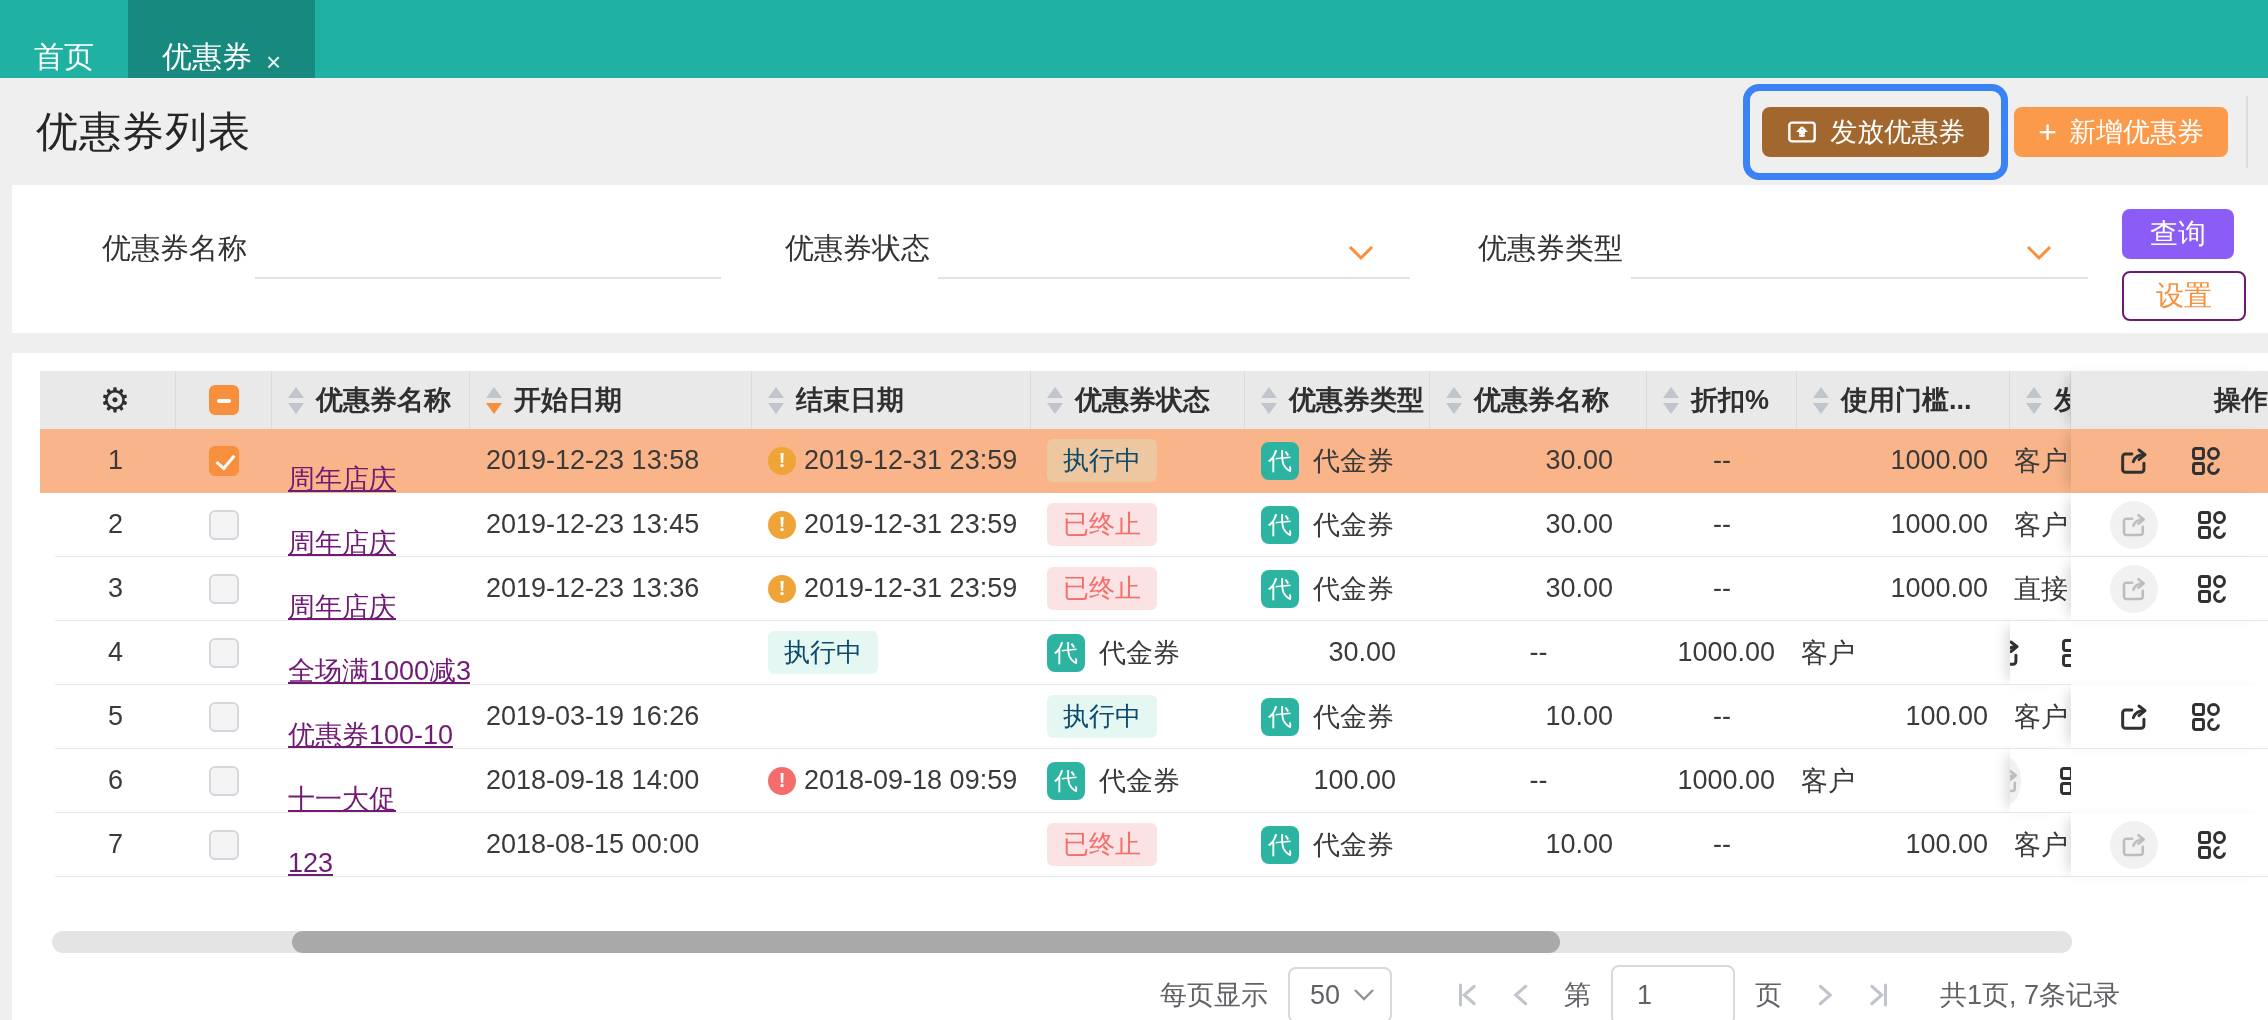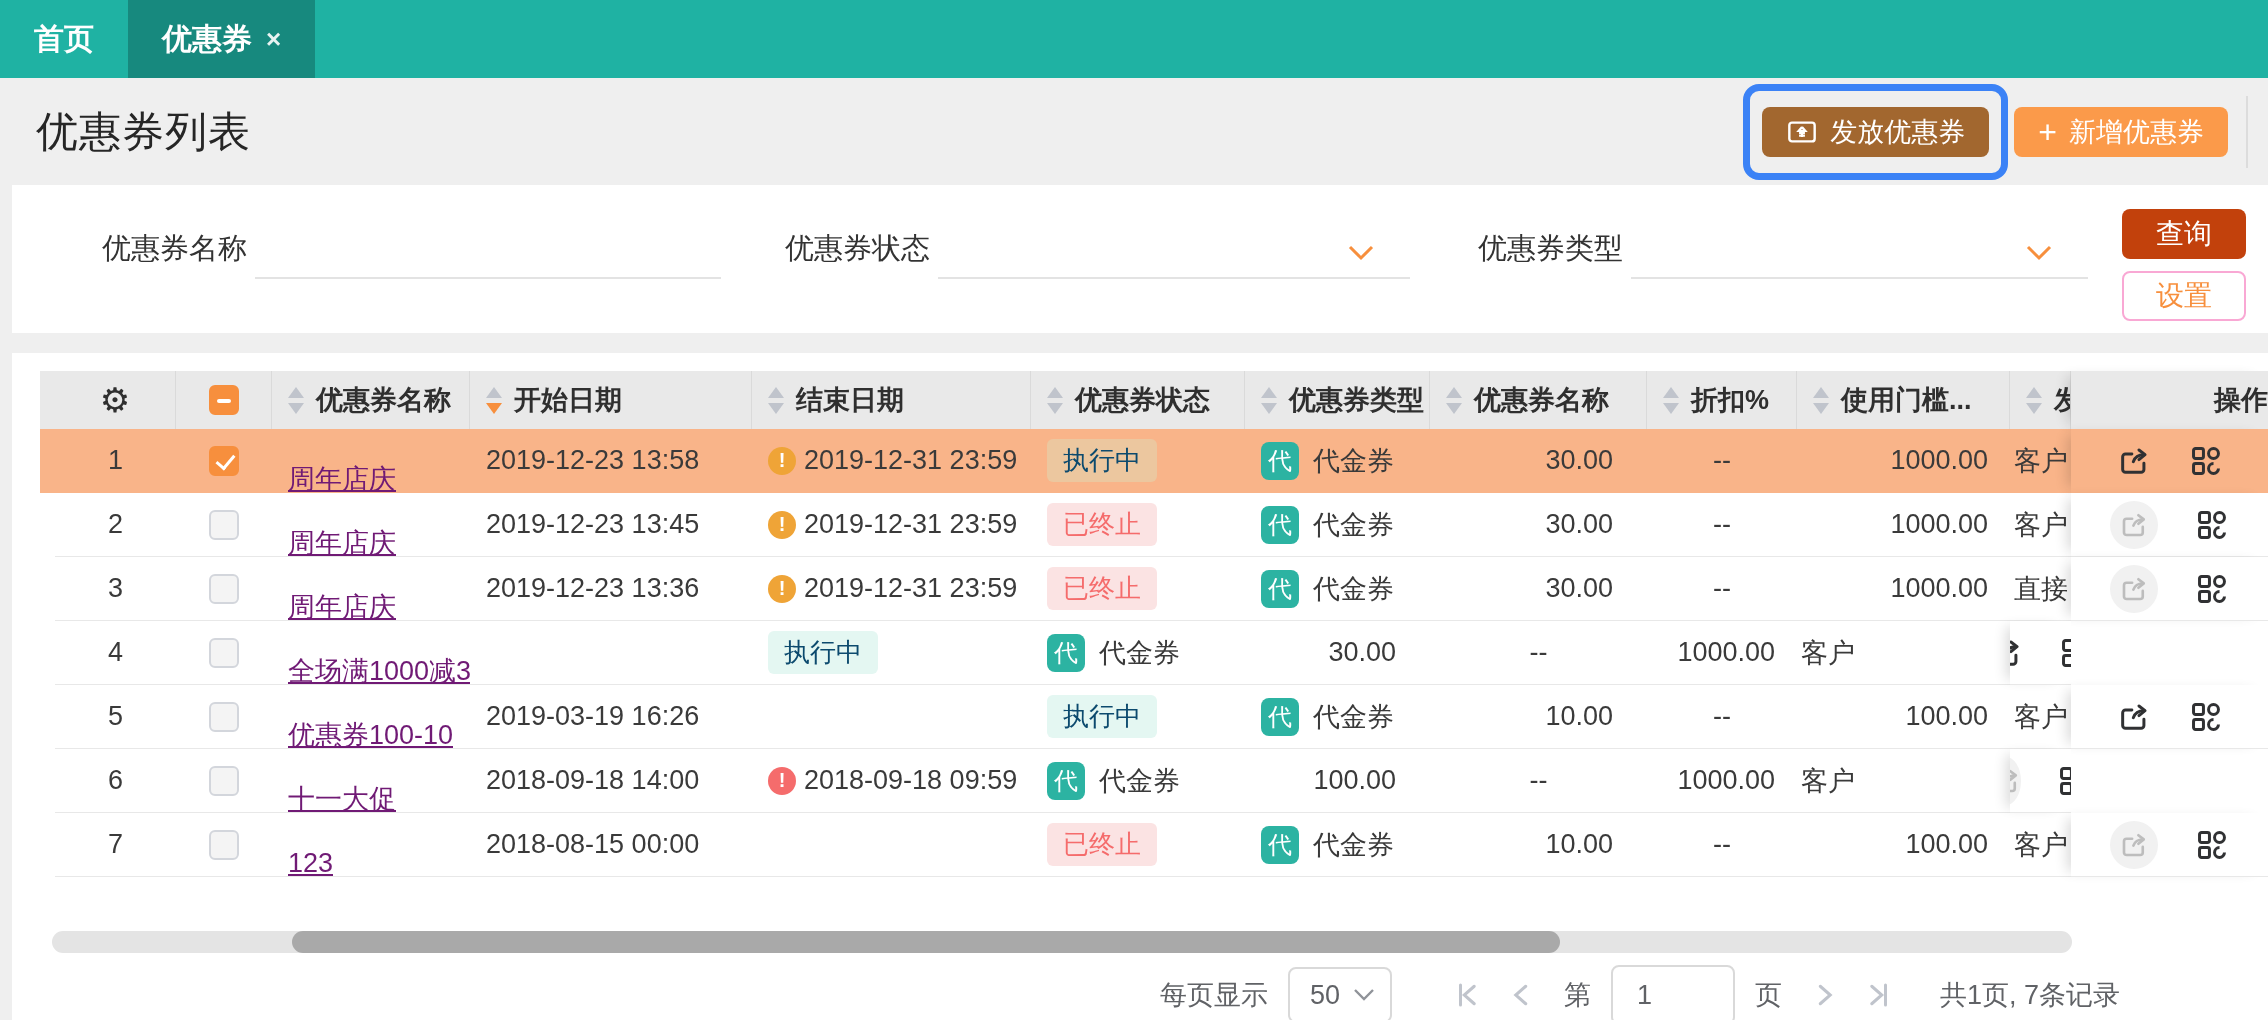--- a/index.html
+++ b/index.html
@@ -4,22 +4,22 @@
 <style>
   * { margin:0; padding:0; box-sizing:border-box; }
   html,body { width:2268px; height:1020px; }
   body {
     font-family:"Liberation Sans","DejaVu Sans",sans-serif;
     background:#efefef; color:#333; overflow:hidden; position:relative;
   }
 
   
   .tabbar { height:78px; background:#1fb2a3; display:flex; align-items:stretch; }
-  .tab { min-width:120px; padding:0 34px; display:flex; align-items:center; justify-content:center;
-         color:#fff; font-size:30px; cursor:pointer; gap:14px;font-weight:bold; }
+  .tab { min-width:120px; padding:0 34px; display:flex; align-items:flex-end; justify-content:center;
+         color:#fff; font-size:30px; cursor:pointer; gap:14px; }
   .tab.active { background:#17897e; }
   .tab .close { font-size:26px; opacity:.9; }
 
   
   .page-header { height:107px; display:flex; align-items:center; padding-left:36px; position:relative; }
   .page-title { font-size:42px; font-weight:500; color:#262626; letter-spacing:1px; }
   .toolbar { position:absolute; right:20px; top:0; height:100%; display:flex; align-items:center; }
   .btn { border:none; border-radius:8px; font-size:27px; height:50px; padding:0 24px;
          display:inline-flex; align-items:center; gap:12px; cursor:pointer; white-space:nowrap;
          font-family:inherit; }
@@ -33,22 +33,22 @@
 
   
   .filter-card { margin-left:12px; height:148px; background:#fff; display:flex; align-items:flex-start;
                  padding-top:44px; }
   .field { display:flex; align-items:flex-end; }
   .field-label { font-size:29px; color:#333; margin-bottom:10px; white-space:nowrap; }
   .field-line { height:44px; border-bottom:2px solid #e3e3e3; margin-left:8px; position:relative; cursor:text; }
   .field-select .field-line { cursor:pointer; }
   .chev { position:absolute; right:34px; bottom:10px; }
   .filter-buttons { margin-left:auto; margin-right:22px; display:flex; flex-direction:column; gap:12px; margin-top:-20px; }
-  .btn-search { background:#c2410c; color:#fff; width:124px; justify-content:center; font-size:28px; }
-  .btn-settings { background:#fff; color:#f78f3d; border:2px solid #f9a8d4; width:124px; justify-content:center; font-size:28px; }
+  .btn-search { background:#8b5cf6; color:#fff; width:112px; justify-content:center; font-size:28px; }
+  .btn-settings { background:#fff; color:#f78f3d; border:2px solid #701a75; width:124px; justify-content:center; font-size:28px; }
 
   
   .table-card { margin-left:12px; background:#fff; height:667px; position:relative; padding-top:18px; }
   .table { margin-left:28px; }
   .trow { display:grid; grid-template-columns:121px 96px 198px 282px 279px 214px 185px 217px 150px 213px 61px 197px;
           padding-left:15px; align-items:center; }
   .thead { background:#e9e9e9; height:58px; font-weight:bold; color:#2f2f2f; }
   .th { display:flex; align-items:center; height:100%; padding-left:16px; font-size:27px;
         border-right:1px solid #dadada; overflow:hidden; white-space:nowrap; cursor:pointer; }
   .th:last-child { border-right:none; }

